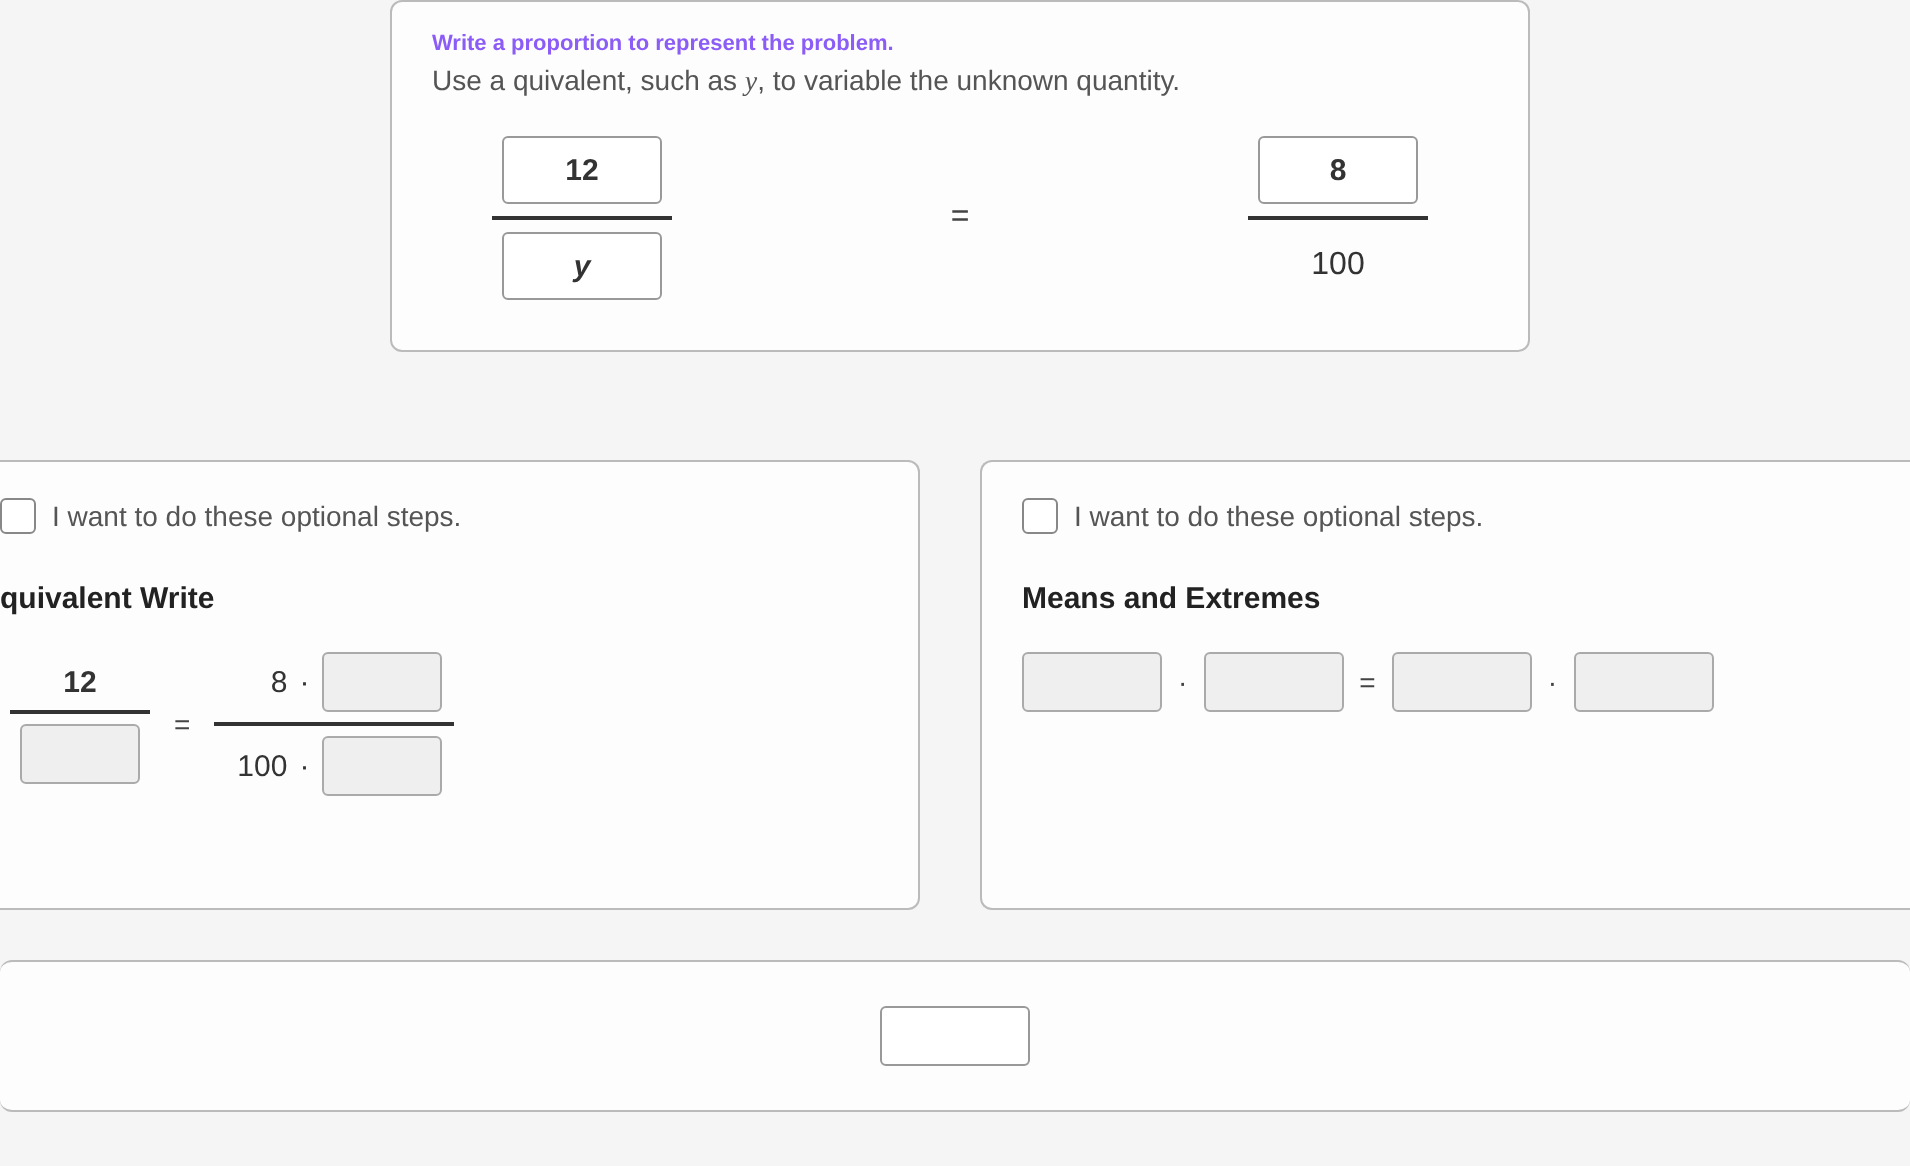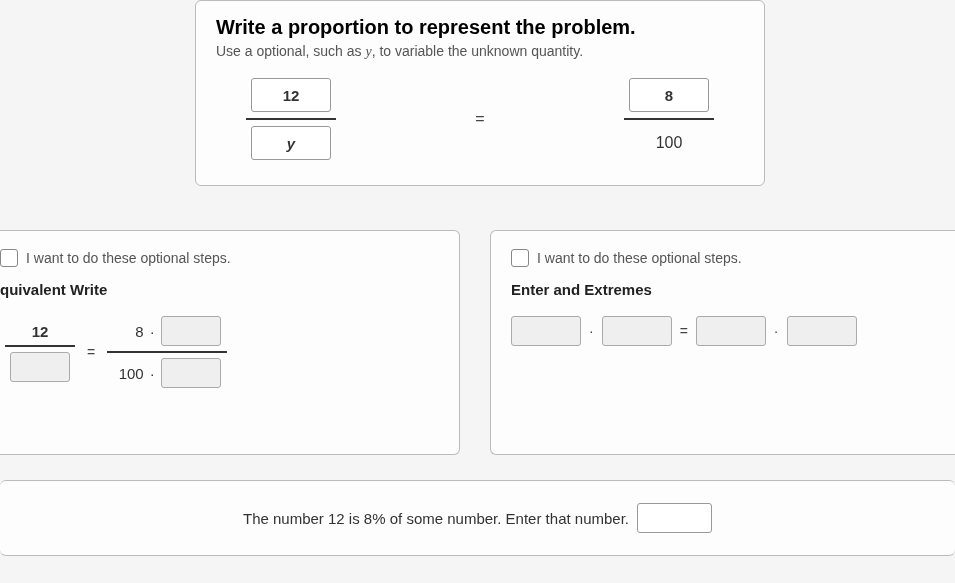--- a/index.html
+++ b/index.html
@@ -17,22 +17,22 @@
       left: 195px;
       top: 0;
       width: 570px;
       border: 1px solid #bbb;
       border-radius: 6px;
       padding: 15px 20px 25px 20px;
       background: #fdfdfd;
     }
     .instruction-main {
       font-weight: bold;
-      font-size: 20px;
-      color: #000000;
+      font-size: 11px;
+      color: #8b5cf6;
       margin-bottom: 4px;
     }
     .instruction-sub {
       font-size: 14px;
       color: #555;
       margin-bottom: 18px;
     }
     .instruction-sub i { font-style: italic; font-family: serif; }
     .proportion {
       display: flex;
@@ -101,21 +101,21 @@
       border-right: none;
       border-top-right-radius: 0;
       border-bottom-right-radius: 0;
       background: #fdfdfd;
       padding: 18px 0 15px 20px;
     }
     .checkbox-row {
       display: flex;
       align-items: center;
       gap: 8px;
-      margin-bottom: 14px;
+      margin-bottom: 24px;
     }
     .checkbox {
       width: 18px;
       height: 18px;
       border: 1px solid #888;
       border-radius: 3px;
       background: #fff;
       cursor: pointer;
     }
     .checkbox-label {
@@ -211,21 +211,21 @@
       border-radius: 3px;
       background: #fff;
     }
   </style>
 </head>
 <body>
 
 <div class="top-panel">
   <div class="instruction-main">Write a proportion to represent the problem.</div>
   <div class="instruction-sub">
-    <span>Use a optional, such as </span><i>y</i><span>, to variable the unknown quantity.</span>
+    <span>Use a quivalent, such as </span><i>y</i><span>, to variable the unknown quantity.</span>
   </div>
   <div class="proportion">
     <div class="fraction">
       <div class="input-box">12</div>
       <div class="fraction-bar"></div>
       <div class="input-box">
           <i>y</i>
         </div>
     </div>
     <div class="equals">=</div>
@@ -264,28 +264,27 @@
       </div>
     </div>
   </div>
 </div>
 
 <div class="right-panel">
   <div class="checkbox-row">
     <div class="checkbox"></div>
     <div class="checkbox-label">I want to do these optional steps.</div>
   </div>
-  <div class="section-title">Enter and Extremes</div>
+  <div class="section-title">Means and Extremes</div>
   <div class="means-row">
     <div class="means-input"></div>
     <span class="sep">·</span>
     <div class="means-input"></div>
     <span class="sep">=</span>
     <div class="means-input"></div>
     <span class="sep">·</span>
     <div class="means-input"></div>
   </div>
 </div>
 
 <div class="bottom-panel">
-  <div class="bottom-text">The number 12 is 8% of some number. Enter that number.</div>
   <div class="answer-input"></div>
 </div>
 
 </body></html>

